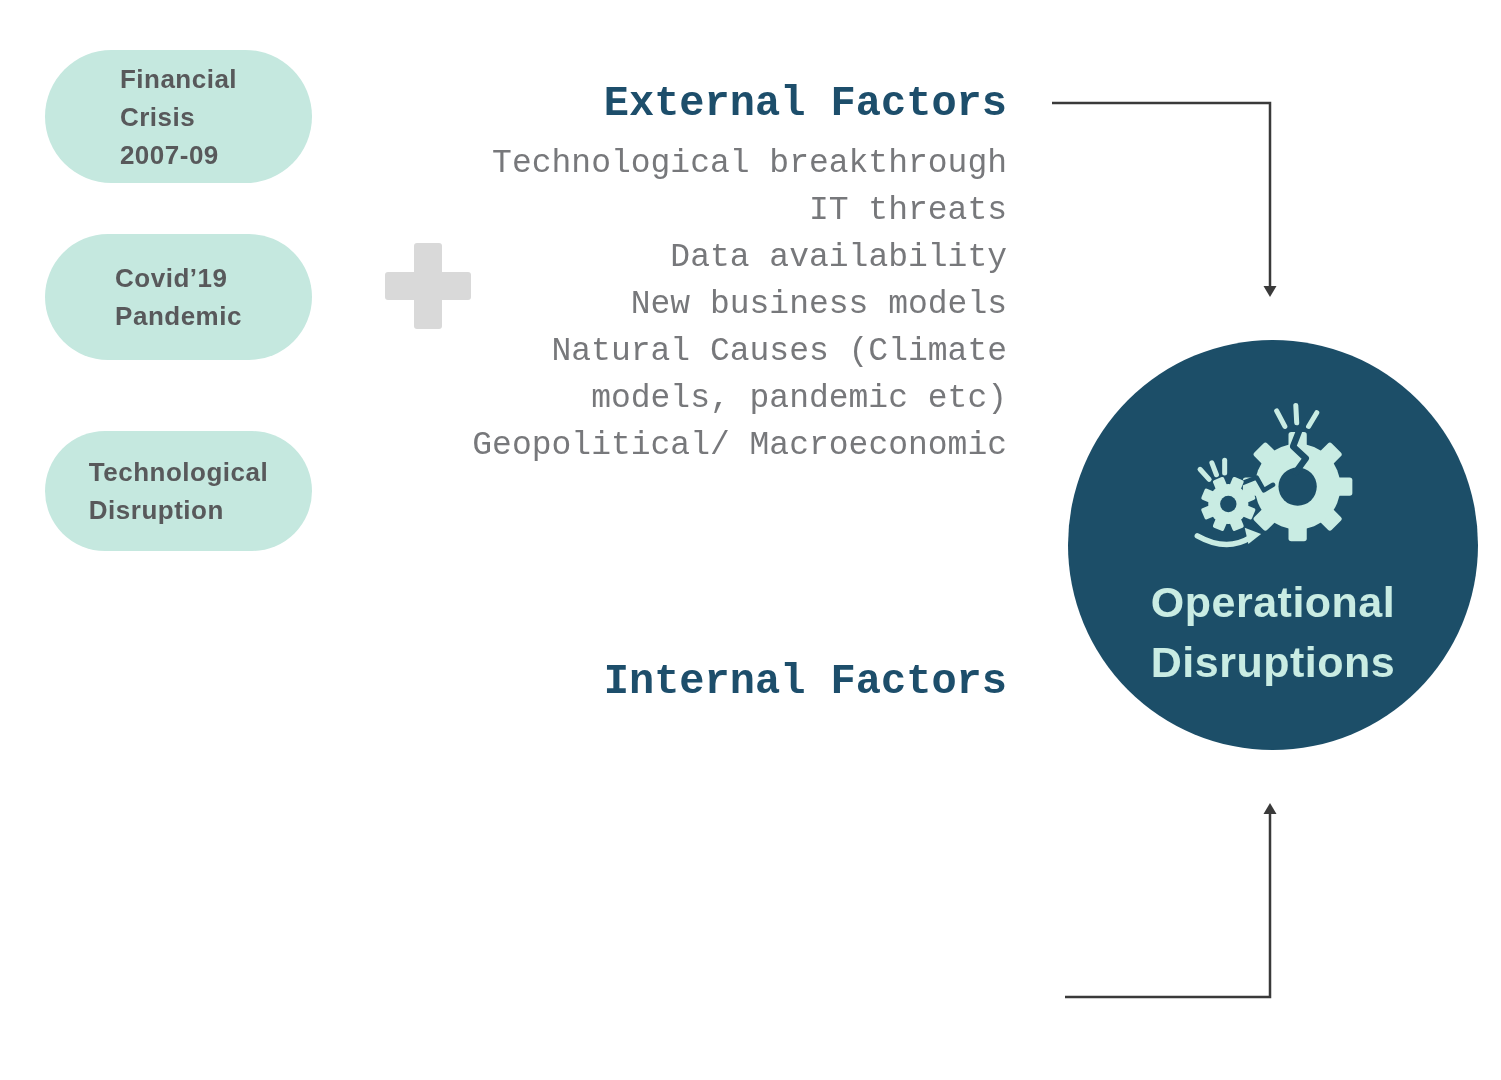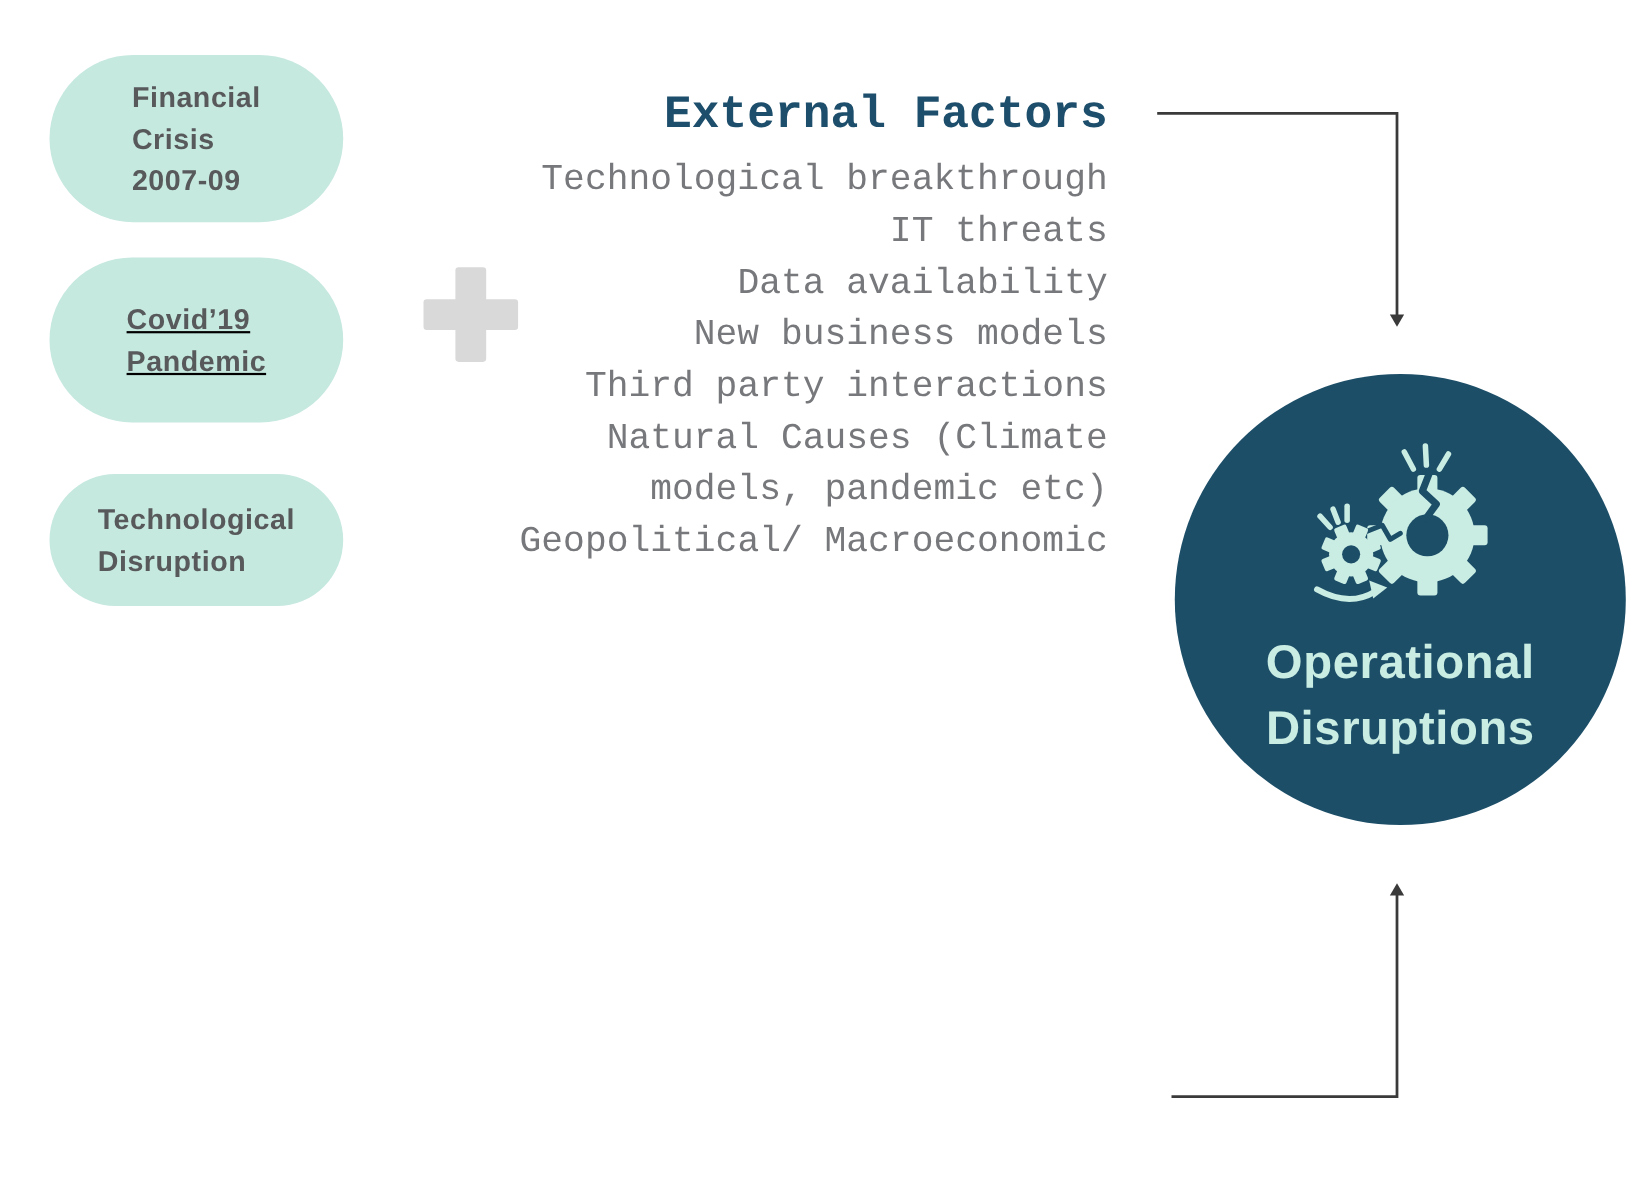--- a/index.html
+++ b/index.html
@@ -18,22 +18,22 @@
   body{font-family:"Liberation Sans",sans-serif;}
   .canvas{
     position:relative;width:1501px;height:1080px;background:var(--page-bg);
     overflow:hidden;
   }
   
   .pill{
     position:absolute;left:45px;width:267px;background:var(--pill-bg);
     border-radius:999px;display:flex;align-items:center;justify-content:center;
   }
-  .pill-1{top:50px;height:152px;justify-content:center;}
-  .pill-2{top:234px;height:150px;text-decoration:underline;}
+  .pill-1{top:50px;height:133px;justify-content:center;}
+  .pill-2{top:234px;height:126px;}
   .pill-3{top:431px;height:120px;}
   .pill span{
     white-space:pre-line;text-align:left;font-weight:bold;font-size:26px;
     line-height:38px;color:var(--pill-text);letter-spacing:.5px;
   }
   
   .plus{position:absolute;left:385px;top:243px;width:86px;height:86px;}
   .plus .bar{position:absolute;background:var(--plus);border-radius:3px;}
   .plus .bar.v{left:29px;top:0;width:28px;height:86px;}
   .plus .bar.h{left:0;top:29px;width:86px;height:28px;}
@@ -94,27 +94,27 @@
     <span class="bar h"></span>
   </div>
 
   <section class="factors external">
     <h2>External Factors</h2>
     <ul>
       <li>Technological breakthrough</li>
       <li>IT threats</li>
       <li>Data availability</li>
       <li>New business models</li>
-      <li>Third party interactions</li>
       <li>Natural Causes (Climate models, pandemic etc)</li>
       <li>Geopolitical/ Macroeconomic</li>
     </ul>
   </section>
 
   <section class="factors internal">
+    <h2>Internal Factors</h2>
   </section>
 
   <svg class="connectors" width="1501" height="1080" viewBox="0 0 1501 1080">
     <polyline points="1052,103 1270,103 1270,287"></polyline>
     <polygon points="1263.5,286 1276.5,286 1270,297"></polygon>
     <polyline points="1065,997 1270,997 1270,813"></polyline>
     <polygon points="1263.5,814 1276.5,814 1270,803"></polygon>
   </svg>
 
   <div class="outcome-circle">

